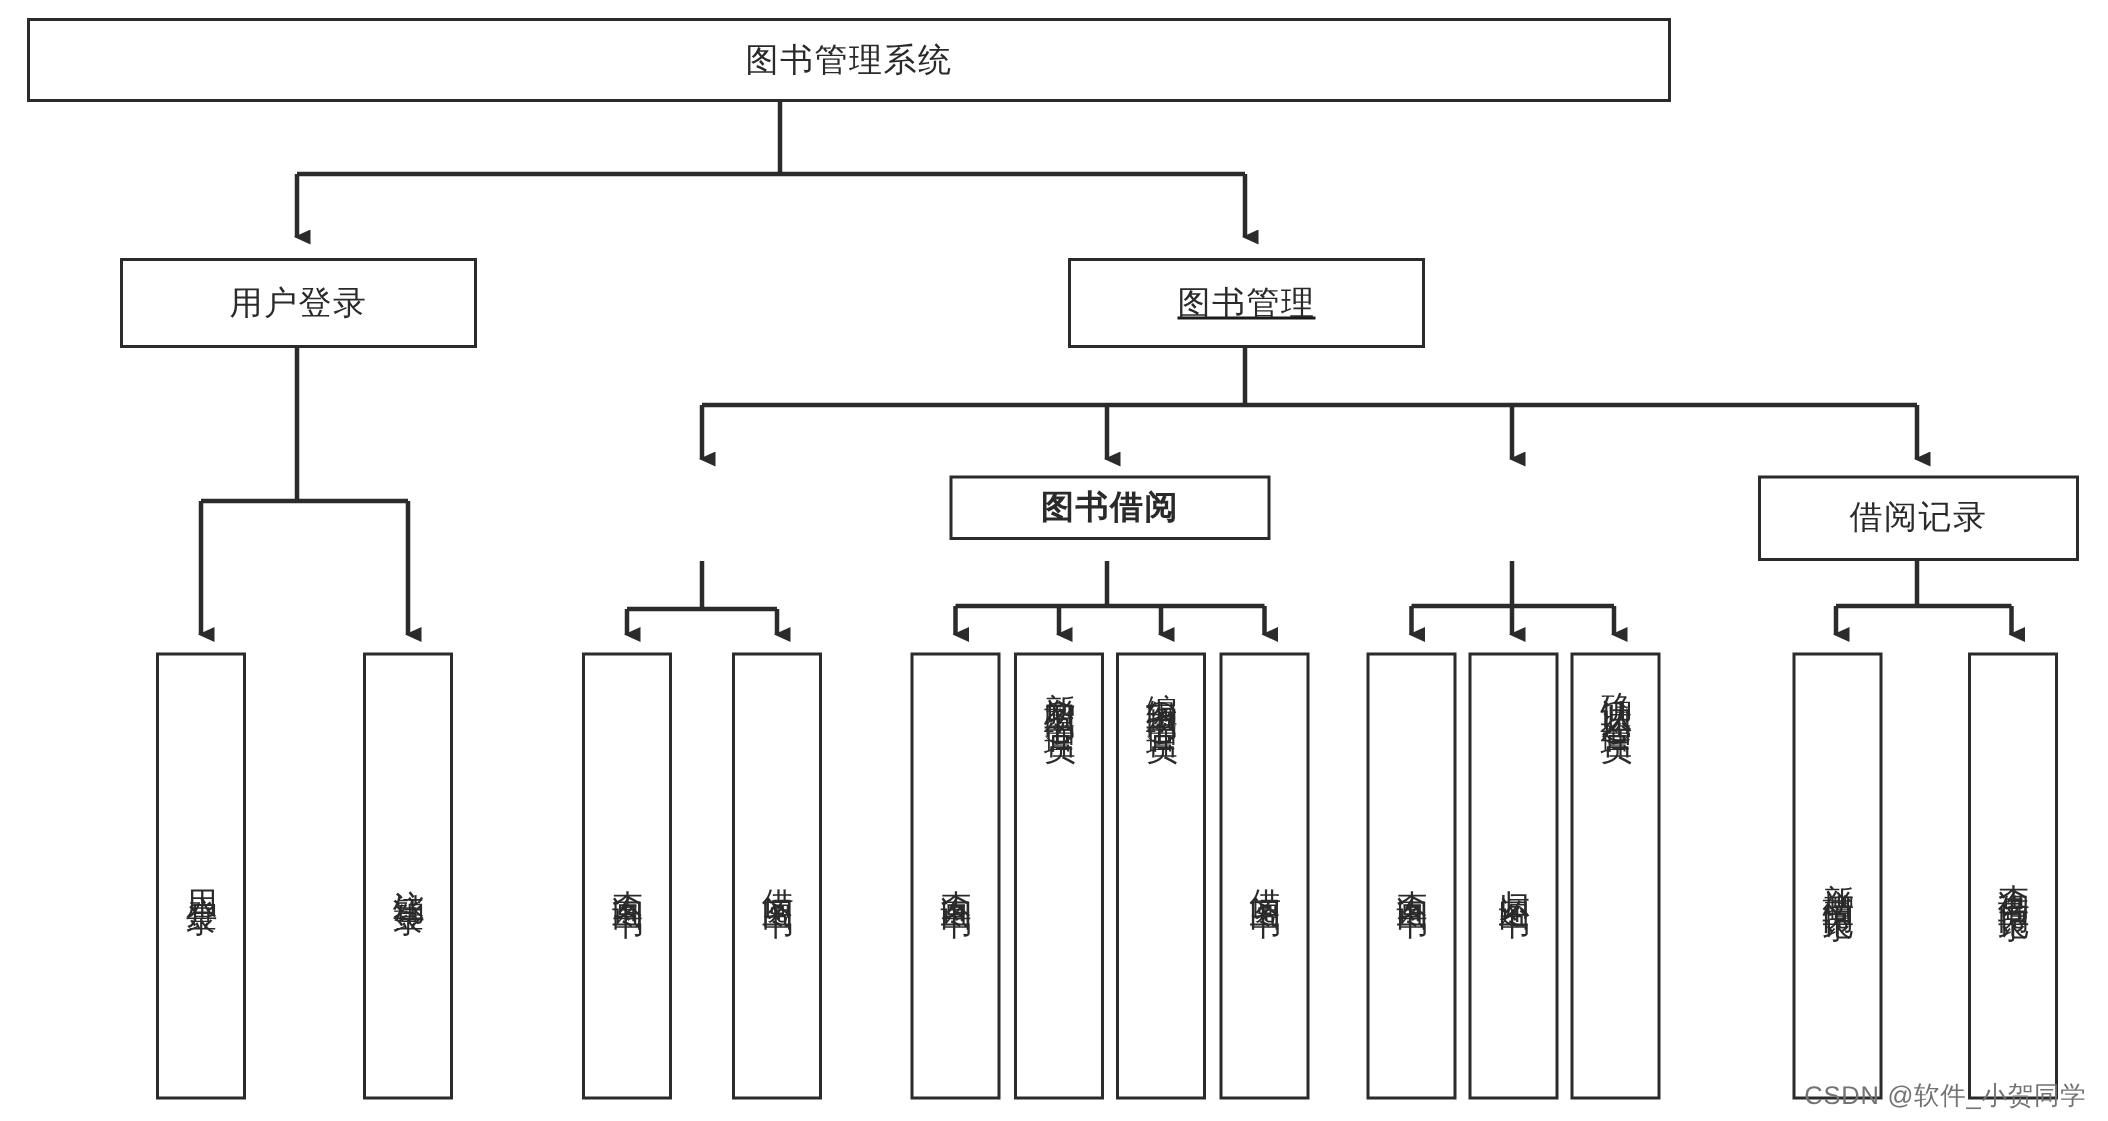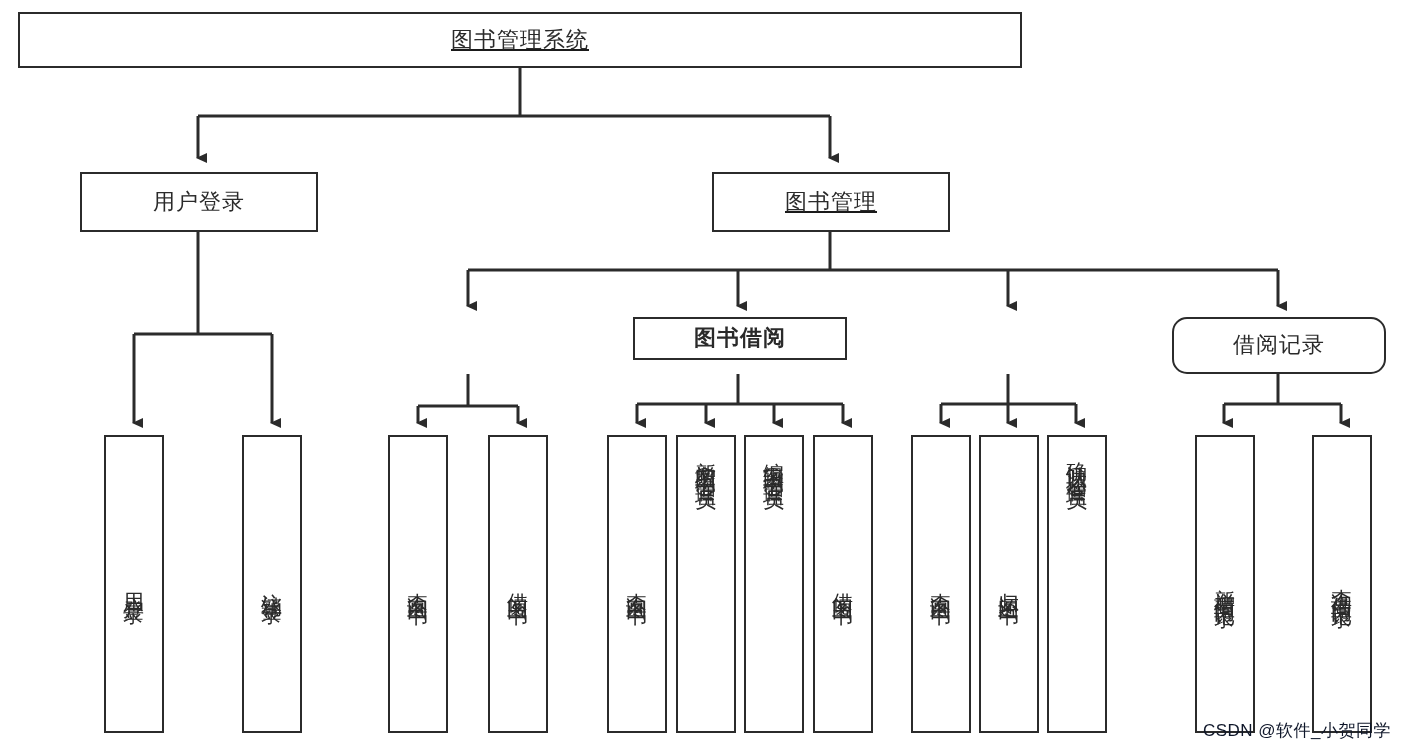--- a/index.html
+++ b/index.html
@@ -34,21 +34,21 @@
     letter-spacing:4px;
     font-size:21px;
     line-height:1;
   }
   .node.vert{align-items:flex-start;padding-top:8px;}
   .node.vert.mid{align-items:center;padding-top:0;}
   #watermark{
     position:absolute;
     right:14px;bottom:5px;
     font-size:17px;
-    color:#0f172a;
+    color:#737373;
     letter-spacing:0.5px;
     white-space:nowrap;
     pointer-events:none;
   }
 </style>
 </head>
 <body>
 
 <div id="diagram-root">
 
@@ -95,35 +95,35 @@
       <path d="M1008,404 L1008,423" marker-end="url(#arrow)"></path>
       <path d="M1076,404 L1076,423" marker-end="url(#arrow)"></path>
 
       <path d="M1278,374 L1278,404"></path>
       <path d="M1224,404 L1341,404"></path>
       <path d="M1224,404 L1224,423" marker-end="url(#arrow)"></path>
       <path d="M1341,404 L1341,423" marker-end="url(#arrow)"></path>
     </g>
   </svg>
 
-  <div class="node" style="left:18px;top:12px;width:1004px;height:56px;text-decoration:underline;">
+  <div class="node" style="left:18px;top:12px;width:1096px;height:56px;">
     <span class="label">图书管理系统</span>
   </div>
 
   <div class="node" style="left:80px;top:172px;width:238px;height:60px;">
     <span class="label">用户登录</span>
   </div>
   <div class="node" style="left:712px;top:172px;width:238px;height:60px;text-decoration:underline;">
     <span class="label">图书管理</span>
   </div>
 
   <div class="node" style="left:633px;top:317px;width:214px;height:43px;font-weight:bold;">
     <span class="label">图书借阅</span>
   </div>
-  <div class="node" style="left:1172px;top:317px;width:214px;height:57px;border-radius:15px;">
+  <div class="node" style="left:1172px;top:317px;width:214px;height:57px;">
     <span class="label">借阅记录</span>
   </div>
 
   <div class="node vert mid" style="left:104px;top:435px;width:60px;height:298px;">
     <span class="label">用户登录</span>
   </div>
   <div class="node vert mid" style="left:242px;top:435px;width:60px;height:298px;">
     <span class="label">注销登录</span>
   </div>
 

